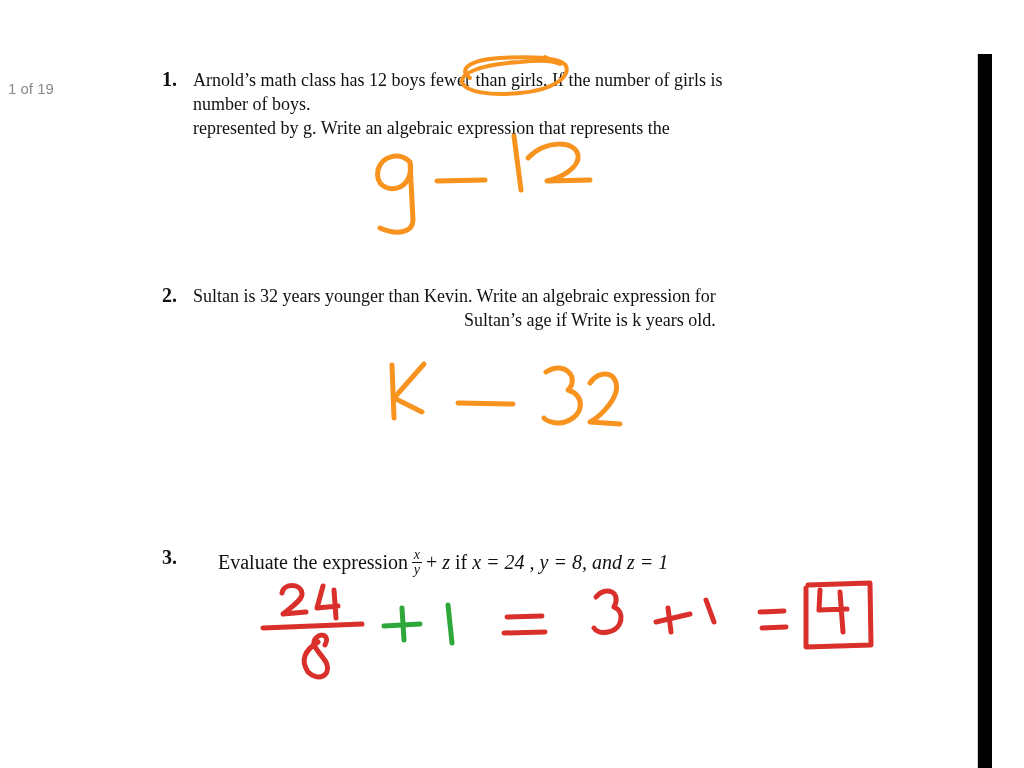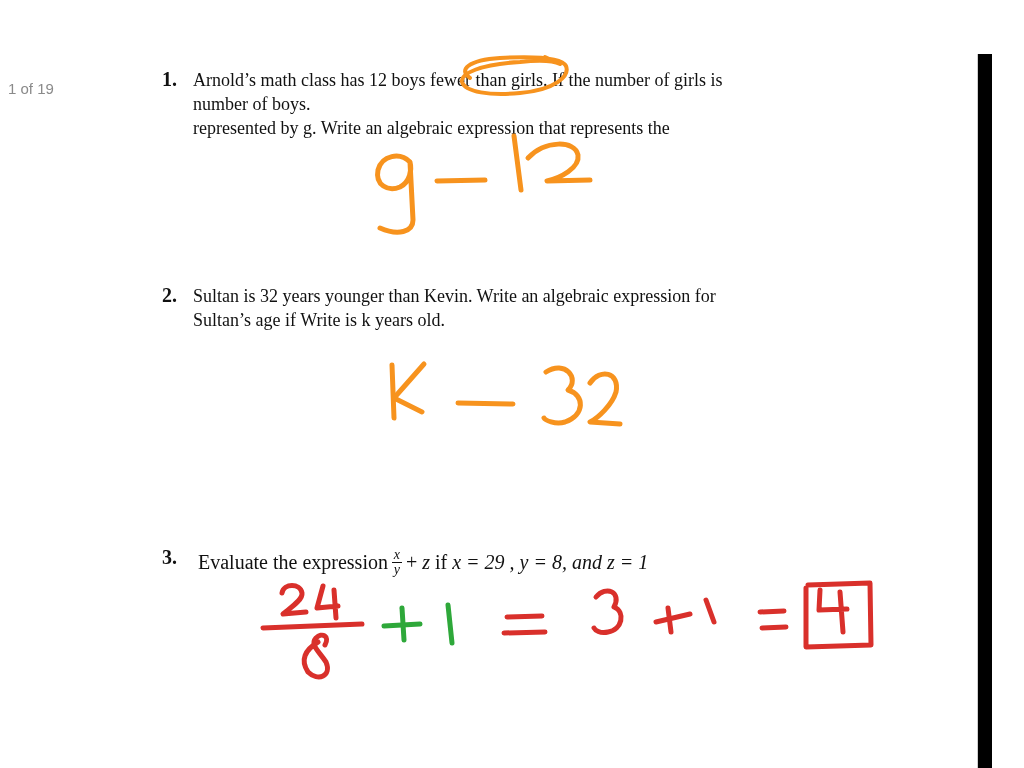--- a/index.html
+++ b/index.html
@@ -11,21 +11,21 @@
     position:absolute; left:0; top:80px;
     font-family:"Liberation Sans", sans-serif; font-size:15px; color:#8a8a8a;margin-left:8px;
   }
   .q-num {
     position:absolute; font-family:"Liberation Serif", serif; font-weight:bold; font-size:20px; color:#111;
   }
   .q-text {
     position:absolute; font-family:"Liberation Serif", serif; font-size:18px; line-height:24px; color:#111;
   }
   .q3-text {
-    position:absolute; left:198px; top:548px; font-family:"Liberation Serif", serif; font-size:20px; color:#111;
+    position:absolute; left:218px; top:548px; font-family:"Liberation Serif", serif; font-size:20px; color:#111;
     display:flex; align-items:center; white-space:nowrap;
   }
   .frac { display:inline-flex; flex-direction:column; align-items:center; font-style:italic; font-size:14px; line-height:14px; margin:0 4px; }
   .frac .bar { border-top:1px solid #111; width:10px; }
   .it { font-style:italic; }
   .ink { position:absolute; left:0; top:0; pointer-events:none; }
   .scrollbar {
     position:absolute; left:977px; top:54px; width:14px; height:714px; background:#000;
     border-left:1px solid #cfcfcf;
   }
@@ -36,37 +36,37 @@
 <div class="page-counter">1 of 19</div>
 
 <div class="q-num" style="left:162px; top:68px;">1.</div>
 <div class="q-text" style="left:193px; top:68px;">
   <div>Arnold’s math class has 12 boys fewer than girls. If the number of girls is</div>
   <div>number of boys.</div>
   <div>represented by g. Write an algebraic expression that represents the</div>
 </div>
 
 <div class="q-num" style="left:162px; top:284px;">2.</div>
-<div class="q-text" style="left:193px; top:284px;">
+<div class="q-text" style="left:193px; top:284px;text-align:right;">
   <div>Sultan is 32 years younger than Kevin. Write an algebraic expression for</div>
   <div>Sultan’s age if Write is k years old.</div>
 </div>
 
 <div class="q-num" style="left:162px; top:546px;">3.</div>
 <div class="q3-text">
   <span>Evaluate the expression</span>
   <span class="frac">
     <span>x</span>
     <span class="bar"></span>
     <span>y</span>
   </span>
   <span>+</span>&nbsp;
   <span class="it">z</span>&nbsp;
   <span>if</span>&nbsp;
-  <span class="it">x = 29 ,</span>&nbsp;
+  <span class="it">x = 24 ,</span>&nbsp;
   <span class="it">y = 8,</span>&nbsp;
   <span class="it">and</span>&nbsp;
   <span class="it">z = 1</span>
 </div>
 
 <svg class="ink" width="1024" height="768" viewBox="0 0 1024 768" fill="none" stroke-linecap="round" stroke-linejoin="round">
 
   <g stroke="#f7931e" stroke-width="4">
     <path d="M470 78 C458 70, 468 60, 500 58 C535 56, 562 58, 566 66 C570 76, 555 90, 520 93 C490 96, 465 92, 462 82 C460 74, 480 64, 520 62 C540 60, 552 60, 560 64 L545 57"></path>
   </g>

